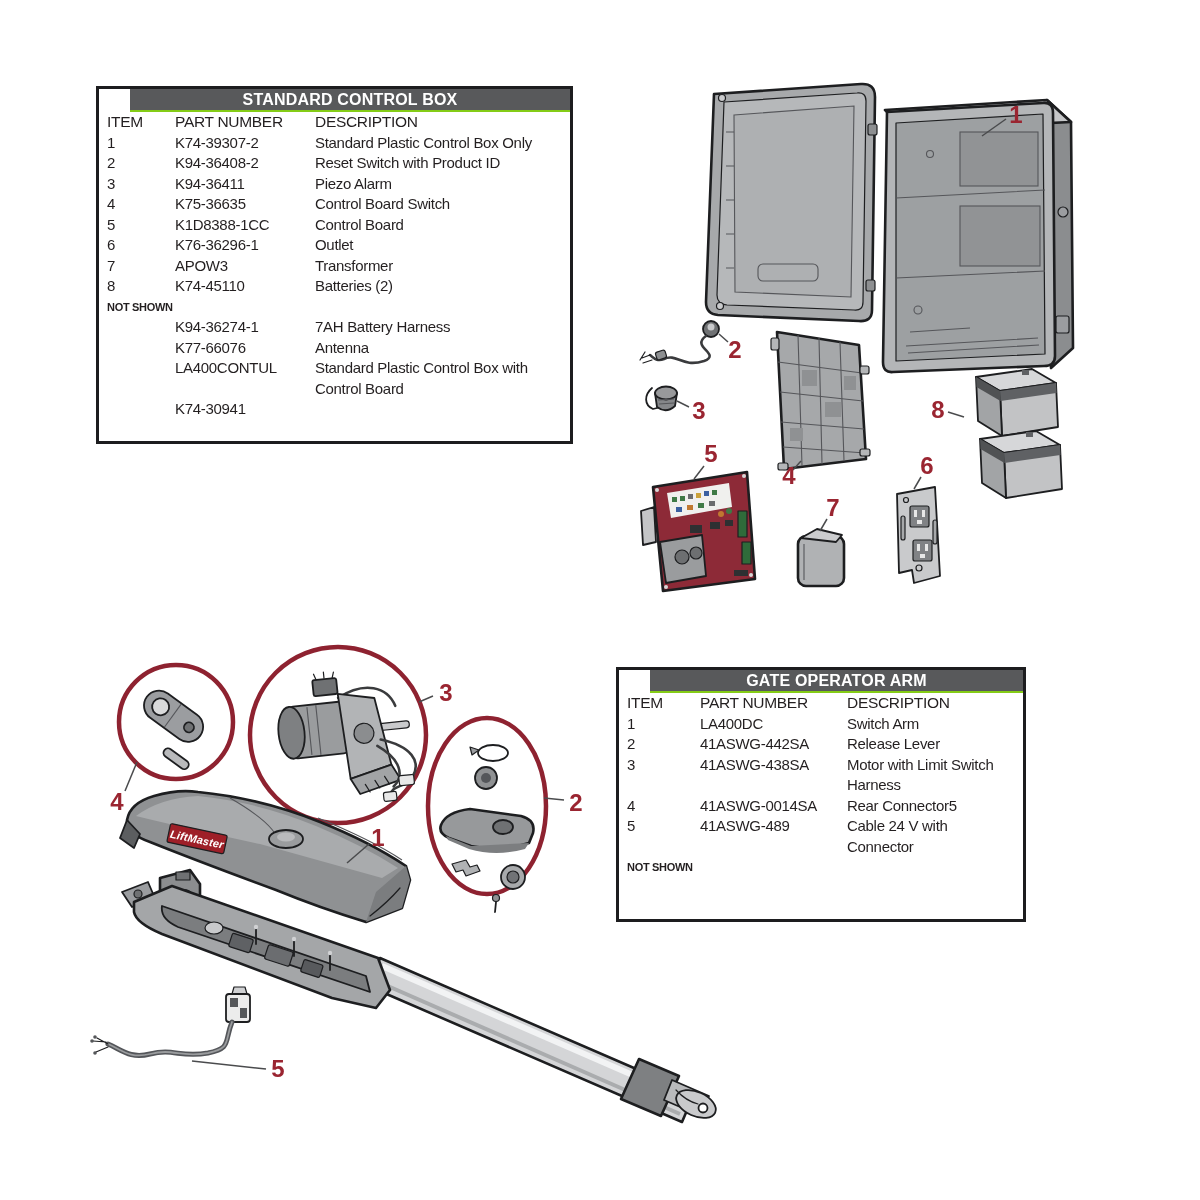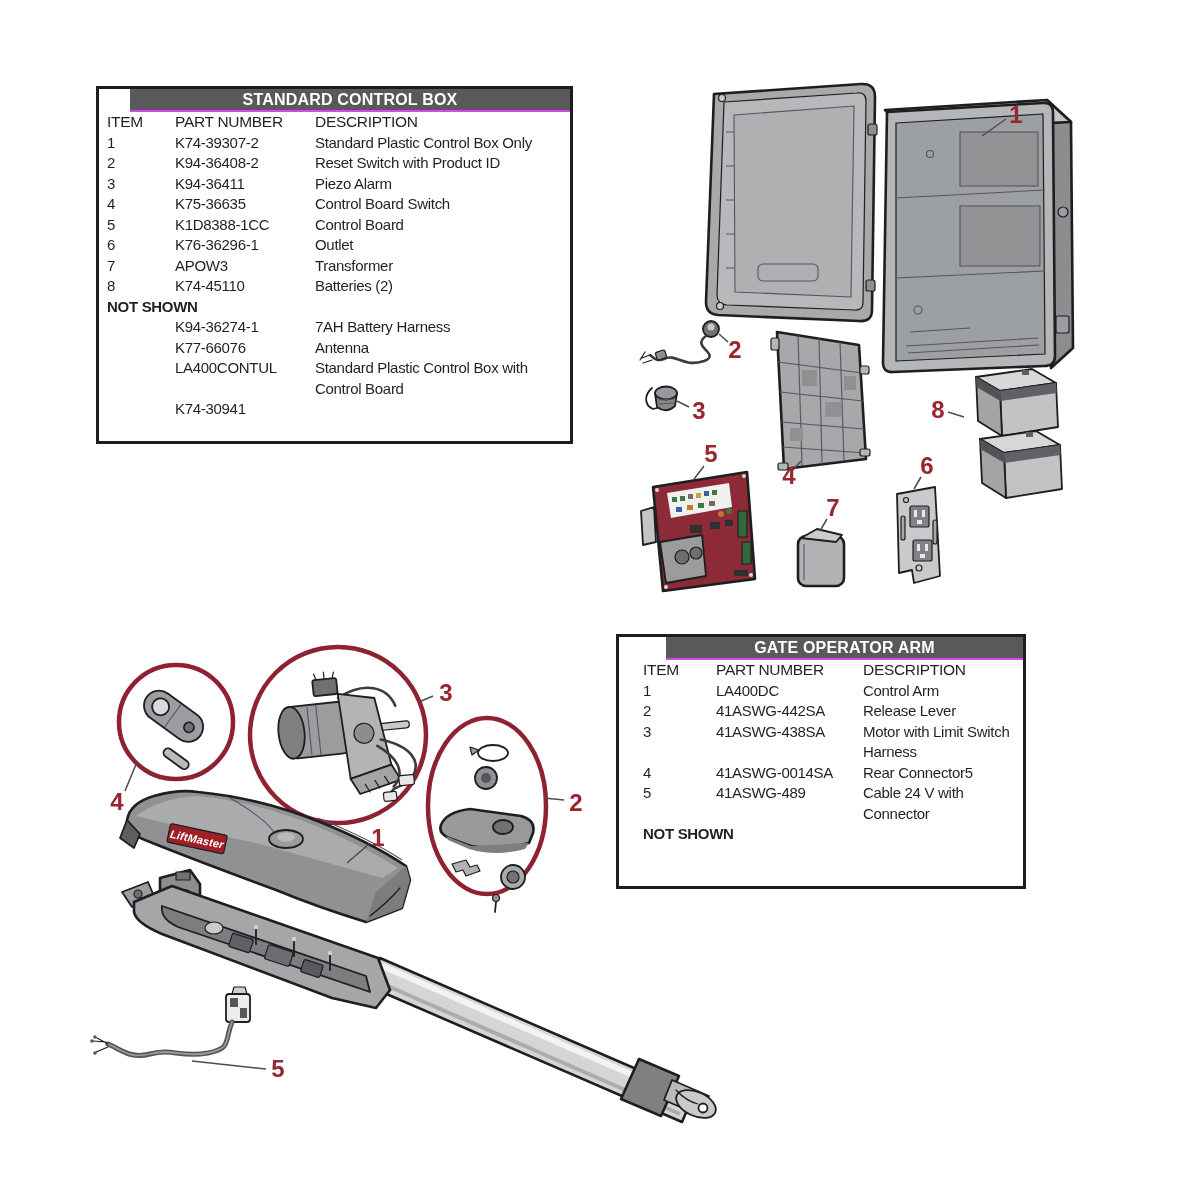--- a/index.html
+++ b/index.html
@@ -1,26 +1,26 @@
 <!DOCTYPE html>
 <html><head>
 <meta charset="utf-8">
 <style>
   html,body{margin:0;padding:0;background:#fff;}
   .page{position:relative;width:1200px;height:1200px;background:#ffffff;overflow:hidden;
         font-family:"Liberation Sans",sans-serif;color:#231f20;}
   .ptable{position:absolute;border:3px solid #1d1d1f;background:#fff;box-sizing:border-box;}
   .ptable-title{background:#58595b;color:#ffffff;font-weight:bold;text-align:center;
-        font-size:16px;line-height:21px;height:21px;letter-spacing:.2px;border-bottom:2px solid #d946ef;margin-left:31px;}
+        font-size:16px;line-height:21px;height:21px;letter-spacing:.2px;border-bottom:2px solid #84cc16;margin-left:31px;}
   .trow{display:grid;padding:0 6px 0 8px;}
   .t1 .trow{grid-template-columns:68px 140px 1fr;}
   .t2 .trow{grid-template-columns:73px 147px 1fr;}
   .trow>div{font-size:15px;line-height:20.5px;letter-spacing:-0.3px;}
   .thead>div{font-weight:normal;font-size:15.5px;}
-  .notshown{font-weight:bold;font-size:15px;line-height:20.5px;padding-left:8px;letter-spacing:-0.3px;}
+  .notshown{font-weight:bold;font-size:11px;line-height:20.5px;padding-left:8px;letter-spacing:-0.3px;}
   .tnote{margin-top:5px;margin-left:229px;width:256px;font-size:15px;line-height:20.5px;letter-spacing:-0.3px;}
   svg.diagram{position:absolute;overflow:visible;}
   .ol1{stroke:#1d1e20;stroke-width:1.2;stroke-linejoin:round;stroke-linecap:round;}
   .ol2{stroke:#1d1e20;stroke-width:1.8;stroke-linejoin:round;stroke-linecap:round;}
   .ol3{stroke:#1d1e20;stroke-width:2.6;stroke-linejoin:round;stroke-linecap:round;}
   .thin{stroke:#55565a;stroke-width:1.1;}
   .wire{stroke:#3a3b3d;stroke-width:2.6;fill:none;stroke-linecap:round;}
   .wire5{stroke:#54565a;stroke-width:5;fill:none;stroke-linecap:round;}
   .wirecore{stroke:#9a9c9e;stroke-width:1.8;fill:none;stroke-linecap:round;}
   .leader{stroke:#4a4b4d;stroke-width:1.5;}
@@ -94,31 +94,31 @@
         <div></div>
         <div>LA400CONTUL</div>
         <div>Standard Plastic Control Box with Control Board</div>
       </div>
     <div class="trow">
         <div></div>
         <div>K74-30941</div>
       </div>
   </div>
 
-  <div class="ptable t2" style="left:616px;top:634px;width:410px;height:255px;padding-left:16px;">
+  <div class="ptable t2" style="left:616px;top:667px;width:410px;height:255px;">
     <div class="ptable-title">GATE OPERATOR ARM</div>
     <div class="trow thead">
       <div>ITEM</div>
       <div>PART NUMBER</div>
       <div>DESCRIPTION</div>
     </div>
     <div class="trow">
         <div>1</div>
         <div>LA400DC</div>
-        <div>Control Arm</div>
+        <div>Switch Arm</div>
       </div>
     <div class="trow">
         <div>2</div>
         <div>41ASWG-442SA</div>
         <div>Release Lever</div>
       </div>
     <div class="trow">
         <div>3</div>
         <div>41ASWG-438SA</div>
         <div>Motor with Limit Switch Harness</div>

